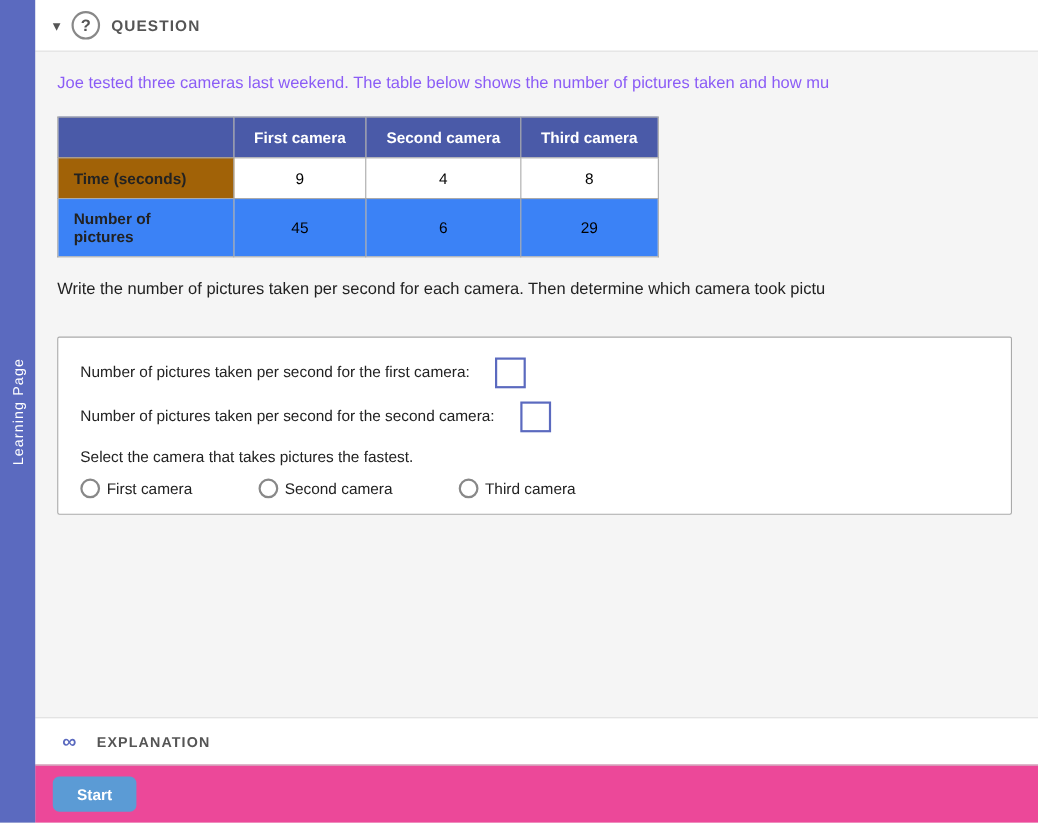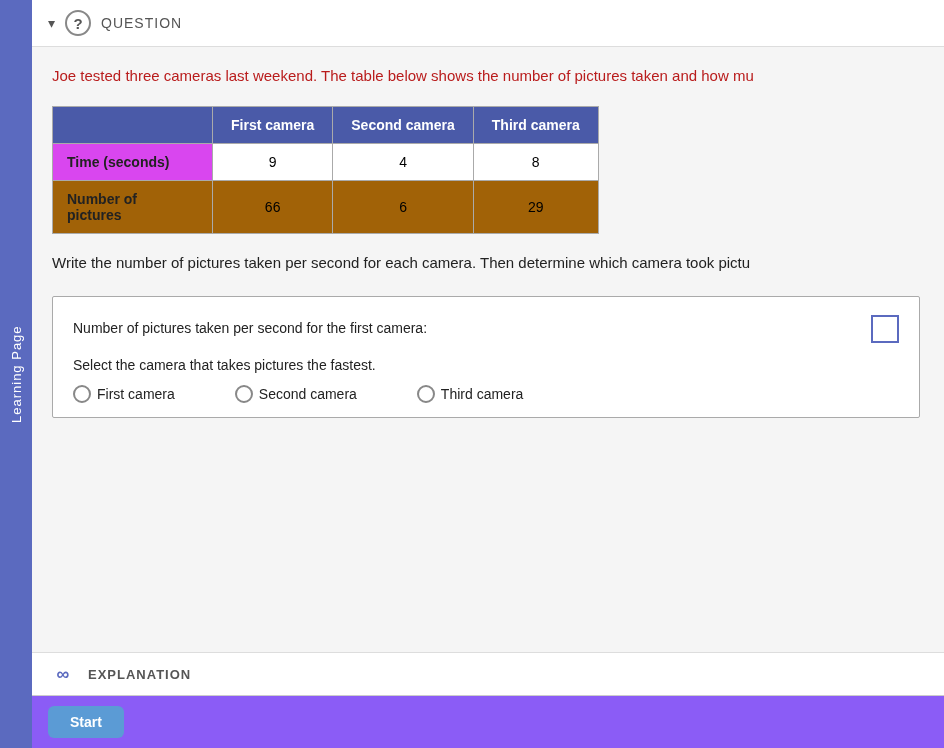--- a/index.html
+++ b/index.html
@@ -53,34 +53,34 @@
       display: flex;
       align-items: center;
       justify-content: center;
       font-weight: bold;
       font-size: 15px;
       color: #555;
       flex-shrink: 0;
     }
     .header-label {
       font-size: 14px;
-      font-weight: normal;
+      font-weight: bold;
       color: #555;
       letter-spacing: 1px;
     }
 
     
     .content {
       padding: 18px 24px 18px 20px;
       flex: 1;
     }
 
     .intro-text {
       font-size: 15px;
-      color: #b91c1c;
+      color: #8b5cf6;
       margin-bottom: 18px;
       line-height: 1.5;
     }
 
     
     .data-table {
       border-collapse: collapse;
       margin-bottom: 18px;
       background: white;
     }
@@ -91,52 +91,51 @@
       font-size: 14px;
     }
     .data-table th {
       background: #4a5aa8;
       color: white;
       font-weight: bold;
     }
     .data-table td.row-label {
       font-weight: bold;
       text-align: left;
-      background: #d946ef;
+      background: #a16207;
       color: #222;
       padding-left: 14px;
     }
-    .data-table tr:nth-child(2) td { background: #a16207; }
+    .data-table tr:nth-child(2) td { background: #3b82f6; }
     .data-table tr:nth-child(3) td { background: white; }
 
     .instructions-text {
       font-size: 15px;
       color: #222;
-      margin-bottom: 22px;
+      margin-bottom: 32px;
       line-height: 1.5;
     }
 
     
     .answer-box {
       border: 1px solid #aaa;
       border-radius: 2px;
       background: white;
       padding: 18px 20px 14px 20px;
       margin-bottom: 0;
     }
 
     .answer-row {
       font-size: 14px;
       color: #222;
       margin-bottom: 12px;
       display: flex;
       align-items: center;
       gap: 23px;
       line-height: 1.4;
-      justify-content: space-between;
     }
 
     .answer-input {
       width: 28px;
       height: 28px;
       border: 2px solid #5b6abf;
       display: inline-block;
       vertical-align: middle;
       flex-shrink: 0;
       background: white;
@@ -200,21 +199,21 @@
     .explanation-label {
       font-size: 13px;
       font-weight: bold;
       color: #555;
       letter-spacing: 1px;
       text-align: center;
     }
 
     
     .bottom-bar {
-      background: #8b5cf6;
+      background: #ec4899;
       border-top: 1px solid #ccc;
       padding: 10px 16px;
       display: flex;
       align-items: center;
     }
     .start-btn {
       background: #5b9bd5;
       color: white;
       border: none;
       border-radius: 6px;
@@ -260,36 +259,40 @@
       </thead>
       <tbody>
         <tr>
           <td class="row-label">Time (seconds)</td>
           <td>9</td>
           <td>4</td>
           <td>8</td>
         </tr>
         <tr>
           <td class="row-label">Number of pictures</td>
-          <td>66</td>
+          <td>45</td>
           <td>6</td>
           <td>29</td>
         </tr>
       </tbody>
     </table>
 
     <p class="instructions-text">Write the number of pictures taken per second for each camera. Then determine which camera took pictu</p>
 
     <div class="answer-box">
 
       <div class="answer-row">
         <span>Number of pictures taken per second for the first camera:</span>
         <input type="text" class="answer-input" maxlength="3" style="">
       </div>
 
+      <div class="answer-row">
+        <span>Number of pictures taken per second for the second camera:</span>
+        <input type="text" class="answer-input" maxlength="3" style="">
+      </div>
 
 
       <div style="margin-top: 14px;">
         <p class="select-fastest">Select the camera that takes pictures the fastest.</p>
 
         <div class="radio-group">
           <label class="radio-option">
             <div class="radio-circle"></div>
             <span>First camera</span>
           </label>

